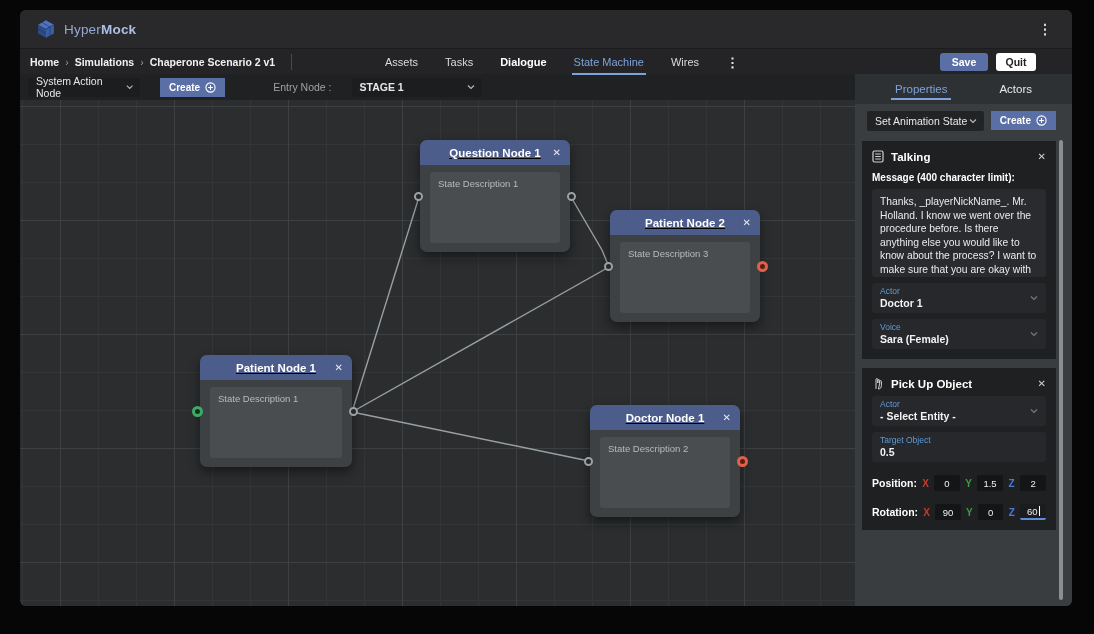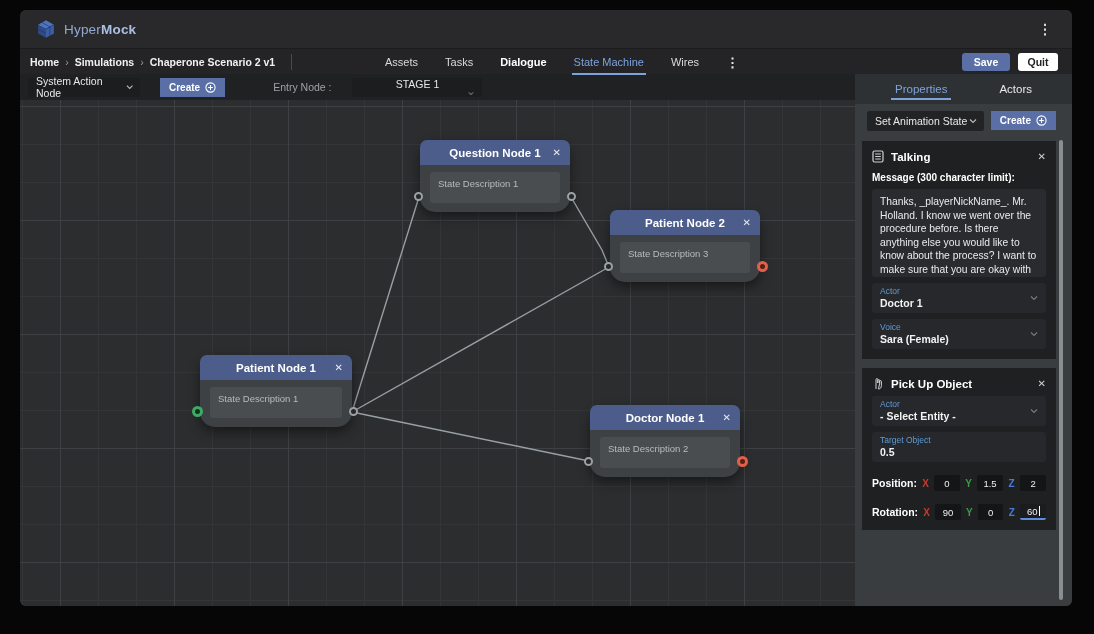--- a/index.html
+++ b/index.html
@@ -18,50 +18,50 @@
   .navbar { height:26px; background:#242426; display:flex; align-items:center; padding:0 0 0 10px; position:relative; flex:0 0 auto; border-top:1px solid #1c1c1e; }
   .crumbs { display:flex; align-items:center; gap:6px; font-size:10.5px; font-weight:700; color:#f0f0f0; white-space:nowrap; }
   .crumb-sep { color:#9a9a9a; font-weight:400; }
   .crumb-divider { width:1px; height:16px; background:#4a4a4c; margin-left:10px; }
   .navtabs { position:absolute; left:365px; top:0; height:26px; display:flex; align-items:center; gap:27px; }
   .navtab { font-size:11px; color:#dadada; position:relative; height:26px; display:flex; align-items:center; cursor:pointer; white-space:nowrap; }
   .navtab.bold { font-weight:700; color:#fff; }
   .navtab.active { color:#7da2dc; font-weight:400; }
   .navtab.active .tab-underline { position:absolute; left:-2px; right:-2px; bottom:0; height:2px; background:#7da2dc; }
   .navtab-kebab { color:#e6e6e6; font-size:13px; font-weight:700; cursor:pointer; }
-  .nav-actions { margin-left:auto; display:flex; gap:8px; padding-right:14px;justify-content:flex-end; }
+  .nav-actions { margin-left:auto; display:flex; gap:8px; padding-right:36px;justify-content:flex-end; }
   .btn-save { background:#5a6fa5; color:#fff; font-size:10.5px; font-weight:700; border:none; border-radius:3px; width:48px; height:18px; cursor:pointer; }
   .btn-quit { background:#ffffff; color:#222; font-size:10.5px; font-weight:700; border:none; border-radius:3px; width:40px; height:18px; cursor:pointer; }
 
   
   .main { flex:1; display:flex; min-height:0; }
   .left-col { width:835px; display:flex; flex-direction:column; min-width:0; }
 
   
   .toolbar { height:26px; background:#202123; display:flex; align-items:center; padding:0 10px 0 8px; gap:20px; flex:0 0 auto; }
   .dd { background:#1c1d1f; color:#e8e8e8; font-size:10.5px; height:19px; display:flex; align-items:center; padding:0 6px 0 8px; border-radius:2px; cursor:pointer; }
   .dd .chev { margin-left:auto; }
   .dd-nodetype { width:112px; }
-  .dd-stage { width:130px; font-weight:400;flex-direction:column; }
+  .dd-stage { width:130px; font-weight:700; }
   .btn-create { background:#5a6fa5; color:#fff; font-size:10px; font-weight:700; height:19px; border:none; border-radius:0; padding:0 9px; display:flex; align-items:center; gap:5px; cursor:pointer; }
   .entry-label { color:#9ea2a5; font-size:10.5px; margin-left:28px; white-space:nowrap; }
   .tb-right { margin-left:auto; display:flex; gap:9px; }
   .btn-slate { background:#54668f; color:#fff; font-size:10px; font-weight:700; height:19px; border:none; border-radius:3px; padding:0 10px; display:flex; align-items:center; gap:5px; cursor:pointer; white-space:nowrap; }
 
   
   .canvas { position:relative; flex:1; background-color:#2b2d2e; overflow:hidden;
     background-image:
       linear-gradient(#3e4144 1px, transparent 1px),
       linear-gradient(90deg,#3e4144 1px, transparent 1px),
       linear-gradient(#333537 1px, transparent 1px),
       linear-gradient(90deg,#333537 1px, transparent 1px);
     background-size:114px 114px,114px 114px,38px 38px,38px 38px;
     background-position:0 6px,40px 0,6px 6px,2px 0; }
   .wires { position:absolute; left:0; top:0; width:835px; height:506px; }
-  .node { position:absolute; width:150px; height:72px; border-radius:15px; background:#3e4144; box-shadow:0 5px 12px rgba(0,0,0,.45); }
+  .node { position:absolute; width:150px; height:112px; border-radius:7px; background:#3e4144; box-shadow:0 5px 12px rgba(0,0,0,.45);text-decoration:underline; }
   .node-header { height:25px; background:#4c5d8b; border-radius:7px 7px 0 0; display:flex; align-items:center; justify-content:center; position:relative; }
   .node-title { color:#fff; font-size:11.5px; font-weight:700; }
   .node-close { position:absolute; right:9px; top:0; height:25px; display:flex; align-items:center; color:#e8eaef; font-size:10px; cursor:pointer; }
   .node-desc { position:absolute; left:10px; right:10px; top:32px; bottom:9px; background:#494d50; border-radius:3px; padding:6px 8px; color:#b8bbbd; font-size:9.5px; }
   .port { position:absolute; width:9px; height:9px; border-radius:50%; background:#26282a; border:2px solid #9ba1a4; top:52px; cursor:pointer; z-index:3; }
   .port.left { left:-6px; }
   .port.right { right:-6px; }
   .port.green { width:11px; height:11px; top:51px; border:3px solid #3cab63; background:#16301f; }
   .port.green.left { left:-8px; }
   .port.red { width:11px; height:11px; top:51px; border:3px solid #e0614b; background:#571f15; }
@@ -246,21 +246,21 @@
 
         <div class="card">
           <div class="card-head">
             <svg width="12" height="13" viewBox="0 0 12 13">
                 <rect x="1" y="1" width="10" height="11" rx="1.5" stroke="#d0d3d5" stroke-width="1.2" fill="none"></rect>
                 <path d="M3.2 4 H8.8 M3.2 6.5 H8.8 M3.2 9 H8.8" stroke="#d0d3d5" stroke-width="1"></path>
               </svg>
             <span class="card-title">Talking</span>
             <span class="card-close">✕</span>
           </div>
-          <div class="msg-label">Message (300 character limit):</div>
+          <div class="msg-label">Message (400 character limit):</div>
           <div class="msg-box">Thanks, _playerNickName_. Mr. Holland. I know we went over the procedure before. Is there anything else you would like to know about the process? I want to make sure that you are okay with going forward.</div>
           <div class="field">
             <div class="field-label">Actor</div>
             <div class="field-value">Doctor 1</div>
             <svg class="chev chev-svg" viewBox="0 0 10 10">
                 <path d="M2 3.5 L5 6.5 L8 3.5" stroke="#9a9a9a" stroke-width="1.2" fill="none"></path>
               </svg>
           </div>
           <div class="field">
             <div class="field-label">Voice</div>

